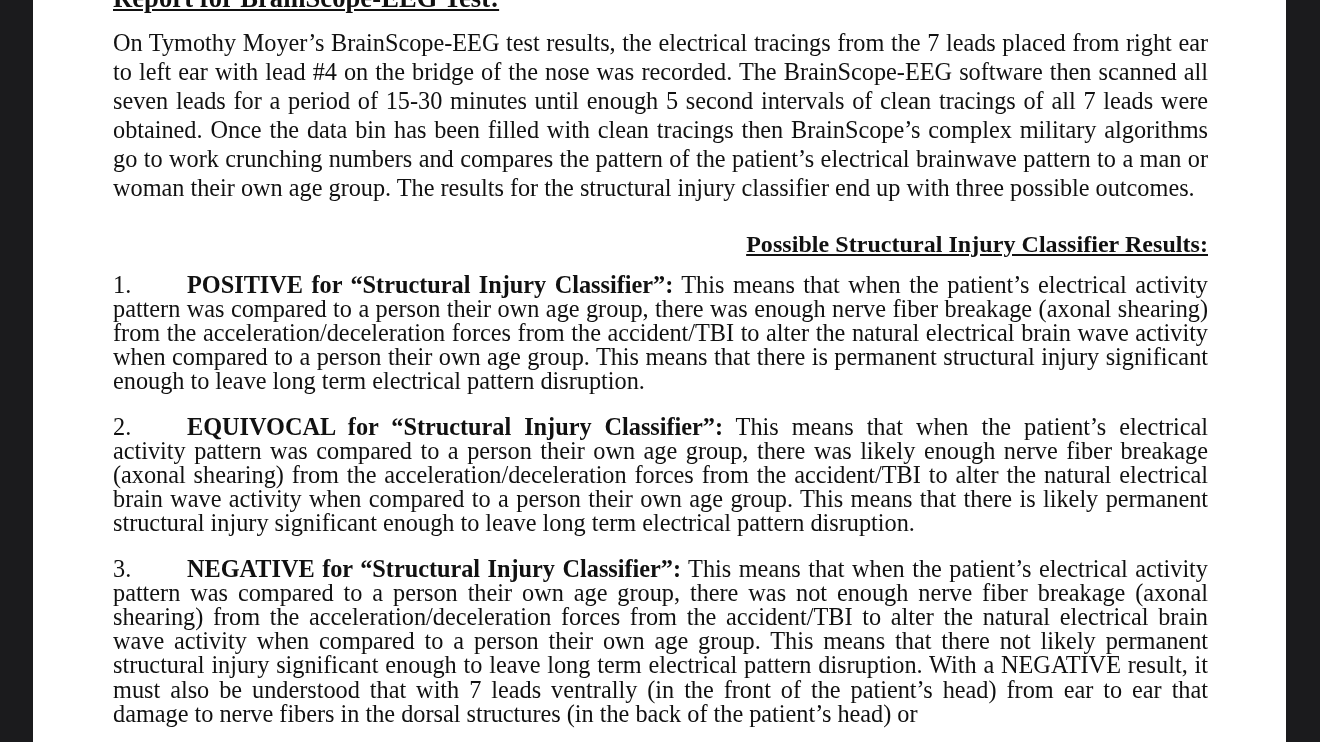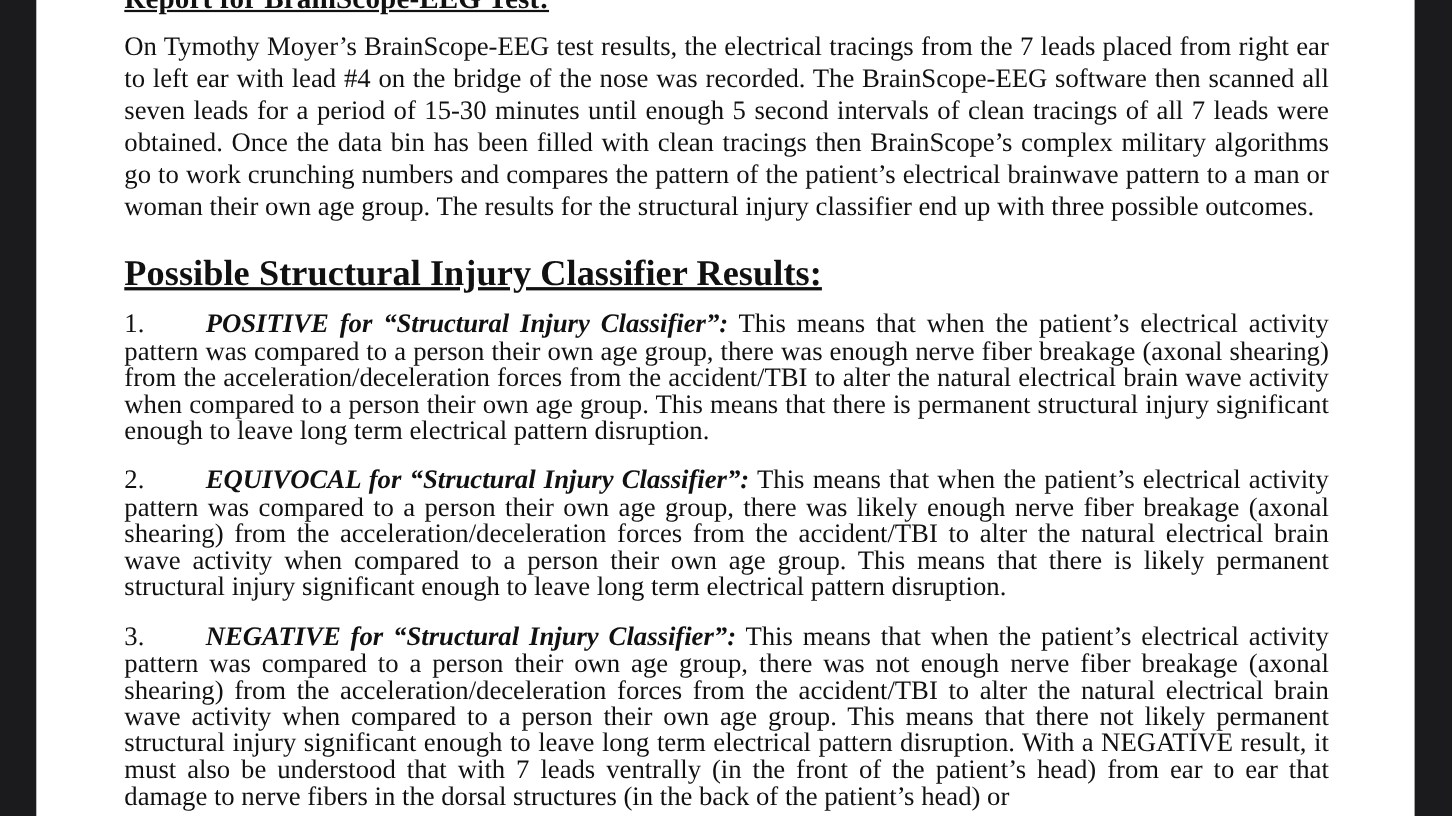--- a/index.html
+++ b/index.html
@@ -51,43 +51,43 @@
     margin: 0;
     text-align: justify;
     text-justify: inter-word;
     hyphens: manual;
     letter-spacing: -0.02px;
   }
   .para.intro {
     margin-top: 15px;
   }
   .section-head {
-    font-size: 33px;
+    font-size: 24px;
     font-weight: bold;
     text-decoration: underline;
     text-underline-offset: 2px;
     line-height: 1.2;
     margin: 27px 0 14px 0;
     letter-spacing: 0.05px;
+    text-align: right;
   }
   .item {
     font-size: 24.3px;
     line-height: 24.2px;
     margin: 0 0 21px 0;
     text-align: justify;
     text-justify: inter-word;
     letter-spacing: -0.02px;
   }
   .item .lead-in {
     display: inline-block;
     width: 74px;
   }
   .item b {
     font-weight: bold;
-    font-style: italic;
   }
   .item.last {
     margin-bottom: 16px;
   }
 </style>
 </head>
 <body>
 
 <div class="viewport">
   <div class="page">

